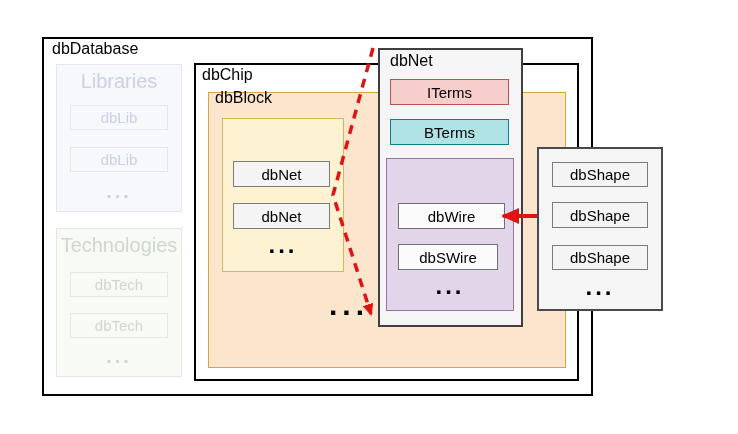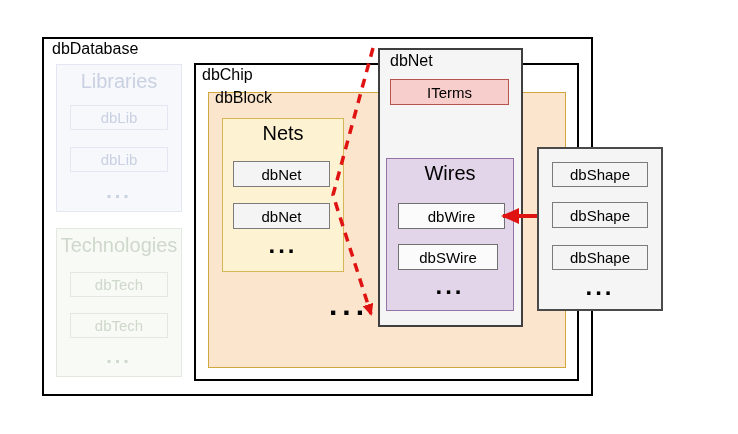--- a/index.html
+++ b/index.html
@@ -52,32 +52,31 @@
   <div class="abs item faded-green-item" style="left:70px;top:313px;width:98px;height:25px;">dbTech</div>
   <div class="abs dots faded-green-text" style="left:56px;top:346px;width:126px;font-size:20px;">...</div>
 
   <div class="abs outer" style="left:194px;top:63px;width:385px;height:318px;"></div>
   <div class="abs box-label" style="left:202px;top:66px;">dbChip</div>
 
   <div class="abs block" style="left:208px;top:92px;width:358px;height:276px;"></div>
   <div class="abs box-label" style="left:215px;top:89px;">dbBlock</div>
 
   <div class="abs nets" style="left:222px;top:118px;width:122px;height:154px;"></div>
-  <div class="abs panel-title" style="left:222px;top:122px;width:122px;">Nets</div>
   <div class="abs item grey-item" style="left:233px;top:161px;width:97px;height:26px;">dbNet</div>
   <div class="abs item grey-item" style="left:233px;top:203px;width:97px;height:26px;">dbNet</div>
   <div class="abs dots" style="left:222px;top:233px;width:122px;font-size:24px;color:#000;">...</div>
 
   <div class="abs dots" style="left:322px;top:290px;width:54px;font-size:30px;letter-spacing:5px;color:#000;">...</div>
 
   <div class="abs grey-panel" style="left:378px;top:48px;width:145px;height:279px;"></div>
   <div class="abs box-label" style="left:390px;top:52px;">dbNet</div>
   <div class="abs item iterms" style="left:390px;top:79px;width:119px;height:26px;">ITerms</div>
+  <div class="abs item bterms" style="left:390px;top:119px;width:119px;height:26px;">BTerms</div>
   <div class="abs wires" style="left:386px;top:158px;width:128px;height:153px;"></div>
-  <div class="abs panel-title" style="left:386px;top:162px;width:128px;">Wires</div>
   <div class="abs item white-item" style="left:398px;top:203px;width:107px;height:26px;">dbWire</div>
   <div class="abs item white-item" style="left:398px;top:244px;width:100px;height:26px;">dbSWire</div>
   <div class="abs dots" style="left:386px;top:274px;width:128px;font-size:24px;color:#000;">...</div>
 
   <div class="abs grey-panel" style="left:537px;top:147px;width:126px;height:164px;border-color:#4a4a4a;"></div>
   <div class="abs item grey-item" style="left:552px;top:162px;width:96px;height:25px;">dbShape</div>
   <div class="abs item grey-item" style="left:552px;top:202px;width:96px;height:26px;">dbShape</div>
   <div class="abs item grey-item" style="left:552px;top:245px;width:96px;height:25px;">dbShape</div>
   <div class="abs dots" style="left:537px;top:275px;width:126px;font-size:24px;color:#000;">...</div>
 

